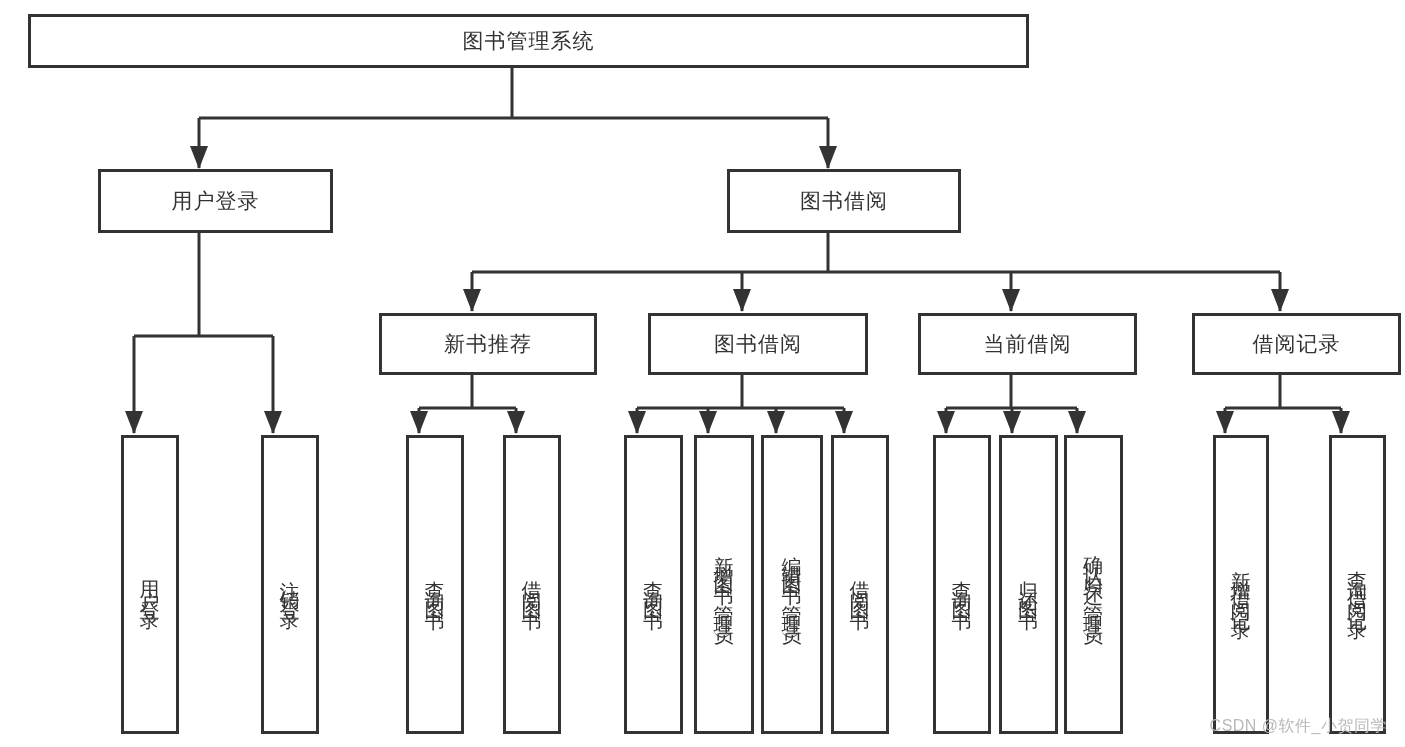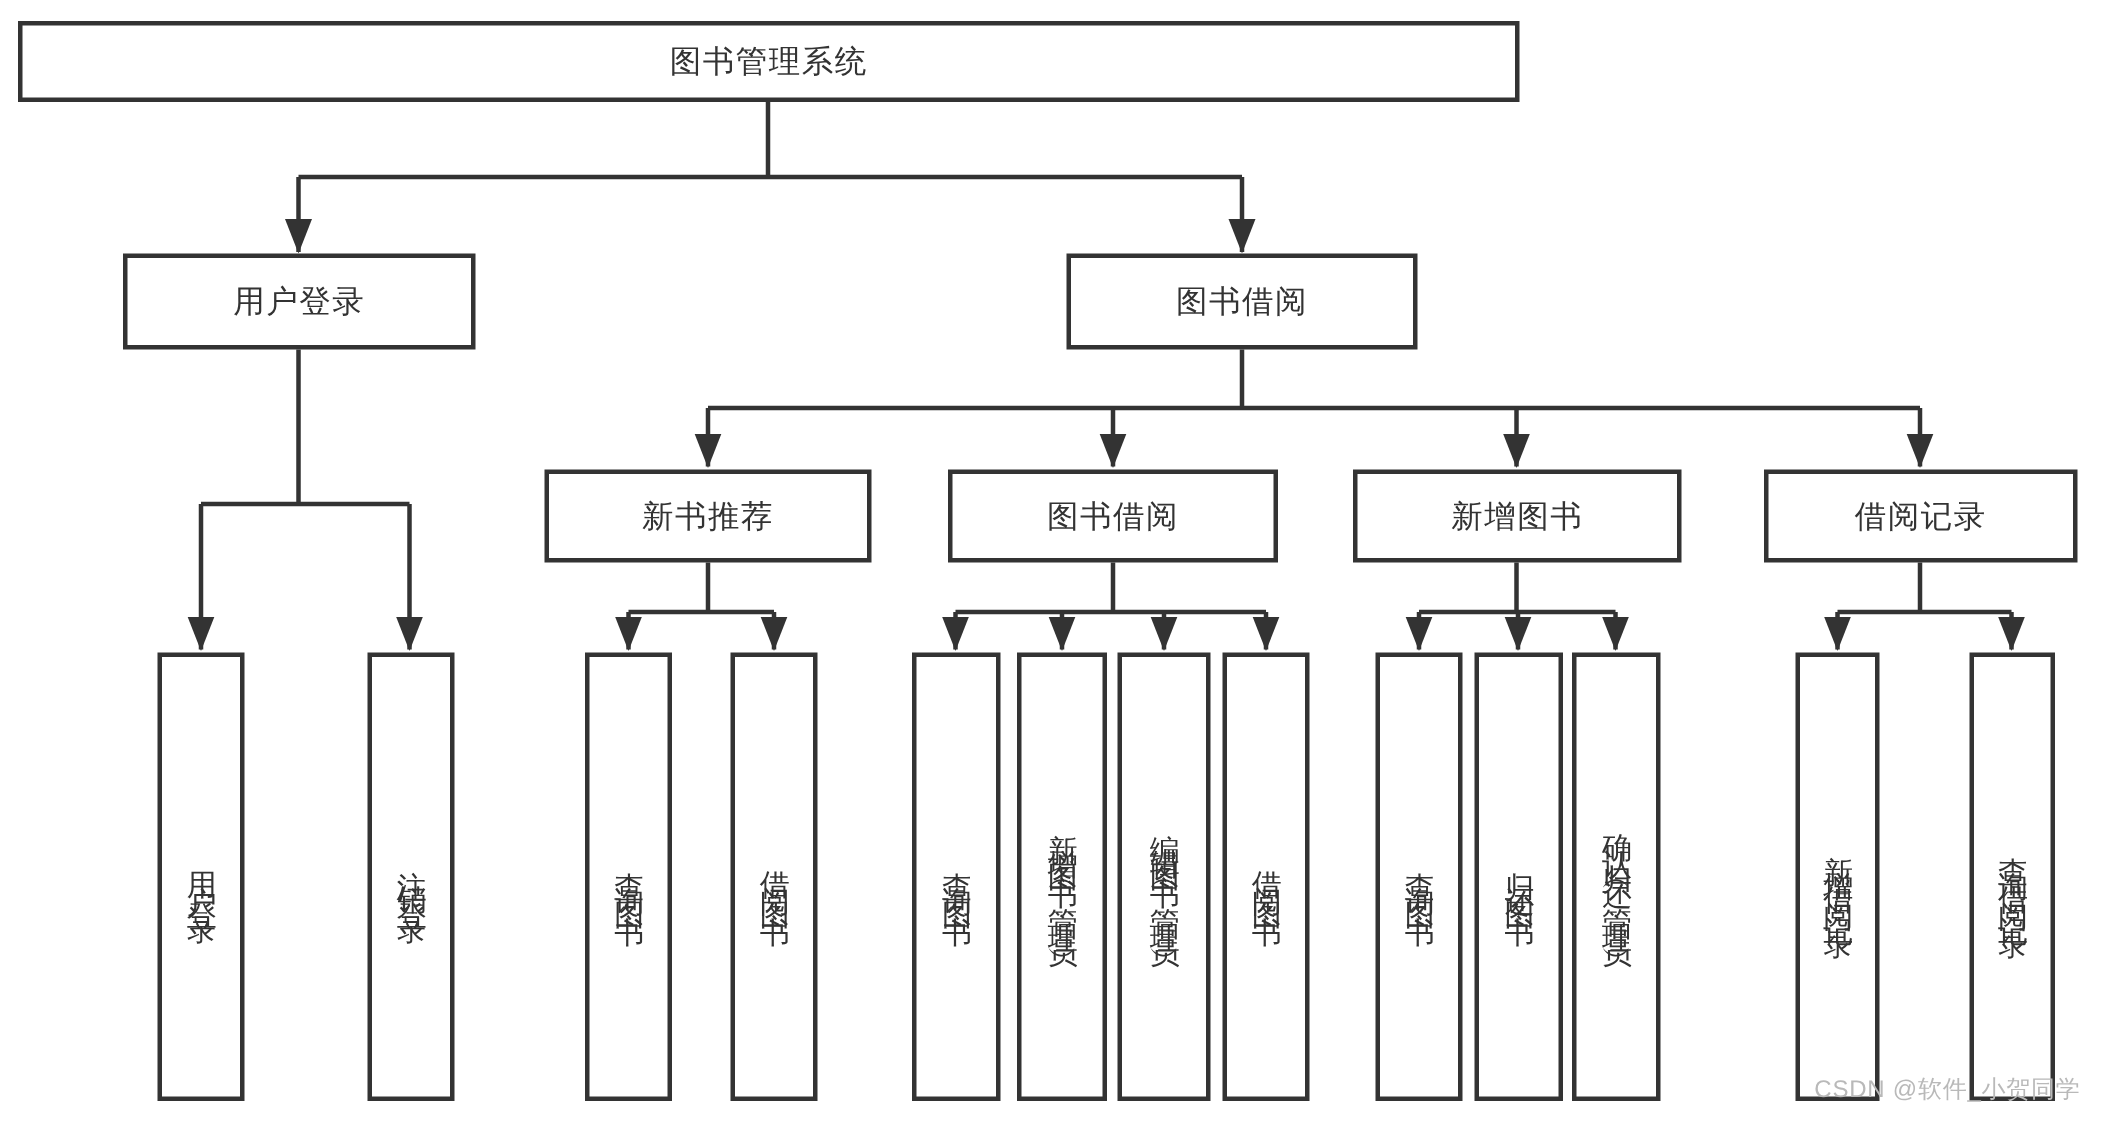--- a/index.html
+++ b/index.html
@@ -36,20 +36,21 @@
     position: absolute;
     background: var(--bg);
     border: 3px solid var(--line);
     display: flex;
     align-items: center;
     justify-content: center;
     color: var(--text);
     font-size: 21px;
     letter-spacing: 1px;
     white-space: nowrap;
+    margin-left: 16px;
   }
   .leaf .vlabel {
     writing-mode: vertical-rl;
     text-orientation: mixed;
     font-size: 20px;
     line-height: 1;
     letter-spacing: 10px;
     color: var(--text);
   }
   .watermark {
@@ -122,21 +123,21 @@
     </g>
   </svg>
 
   <div class="box" style="left:12px; top:14px; width:1001px; height:54px;">图书管理系统</div>
 
   <div class="box" style="left:82px; top:169px; width:235px; height:64px;">用户登录</div>
   <div class="box" style="left:711px; top:169px; width:234px; height:64px;">图书借阅</div>
 
   <div class="box" style="left:632px; top:313px; width:220px; height:62px;">图书借阅</div>
   <div class="box" style="left:363px; top:313px; width:218px; height:62px;">新书推荐</div>
-  <div class="box" style="left:902px; top:313px; width:219px; height:62px;">新增图书</div>
+  <div class="box" style="left:902px; top:313px; width:219px; height:62px;">当前借阅</div>
   <div class="box" style="left:1176px; top:313px; width:209px; height:62px;">借阅记录</div>
 
   <div class="box leaf" style="left:105px; top:435px; width:58px; height:299px;">
     <span class="vlabel">用户登录</span>
   </div>
   <div class="box leaf" style="left:245px; top:435px; width:58px; height:299px;">
     <span class="vlabel">注销登录</span>
   </div>
 
   <div class="box leaf" style="left:390px; top:435px; width:58px; height:299px;">

